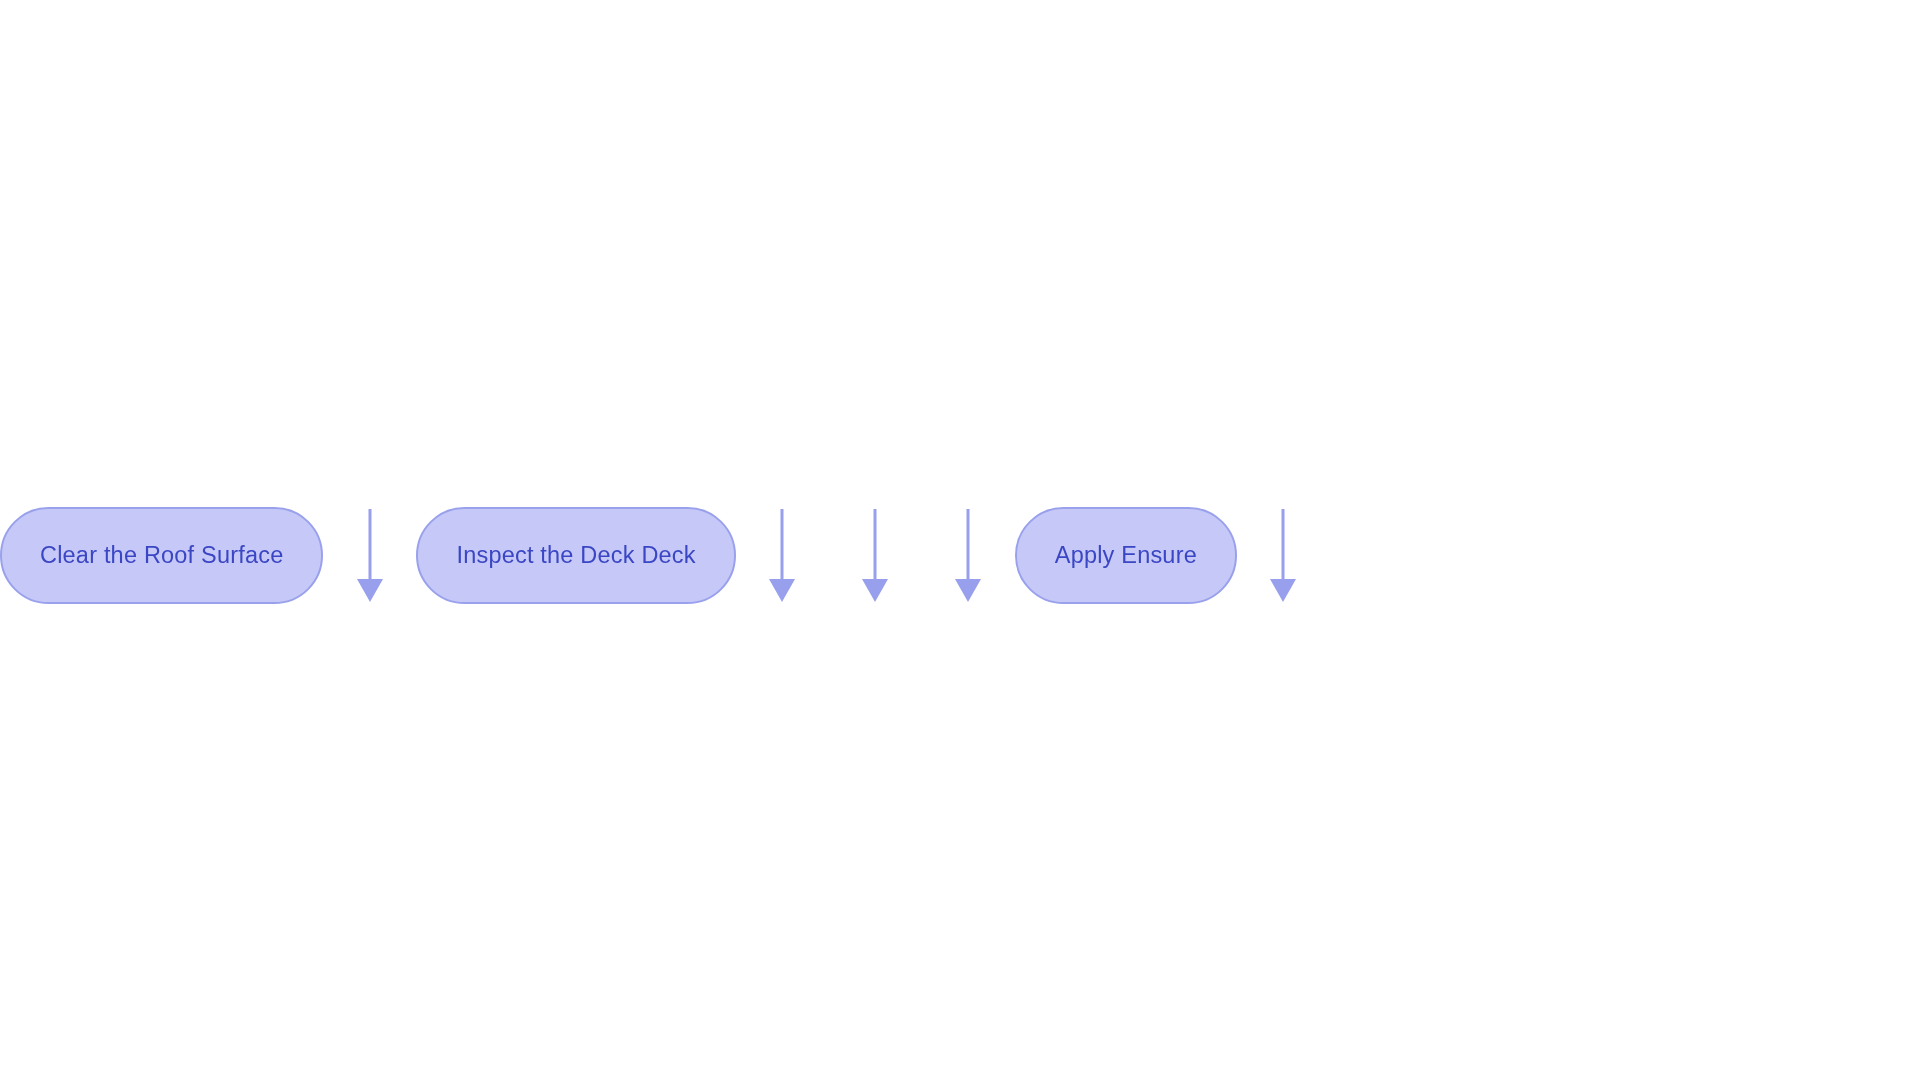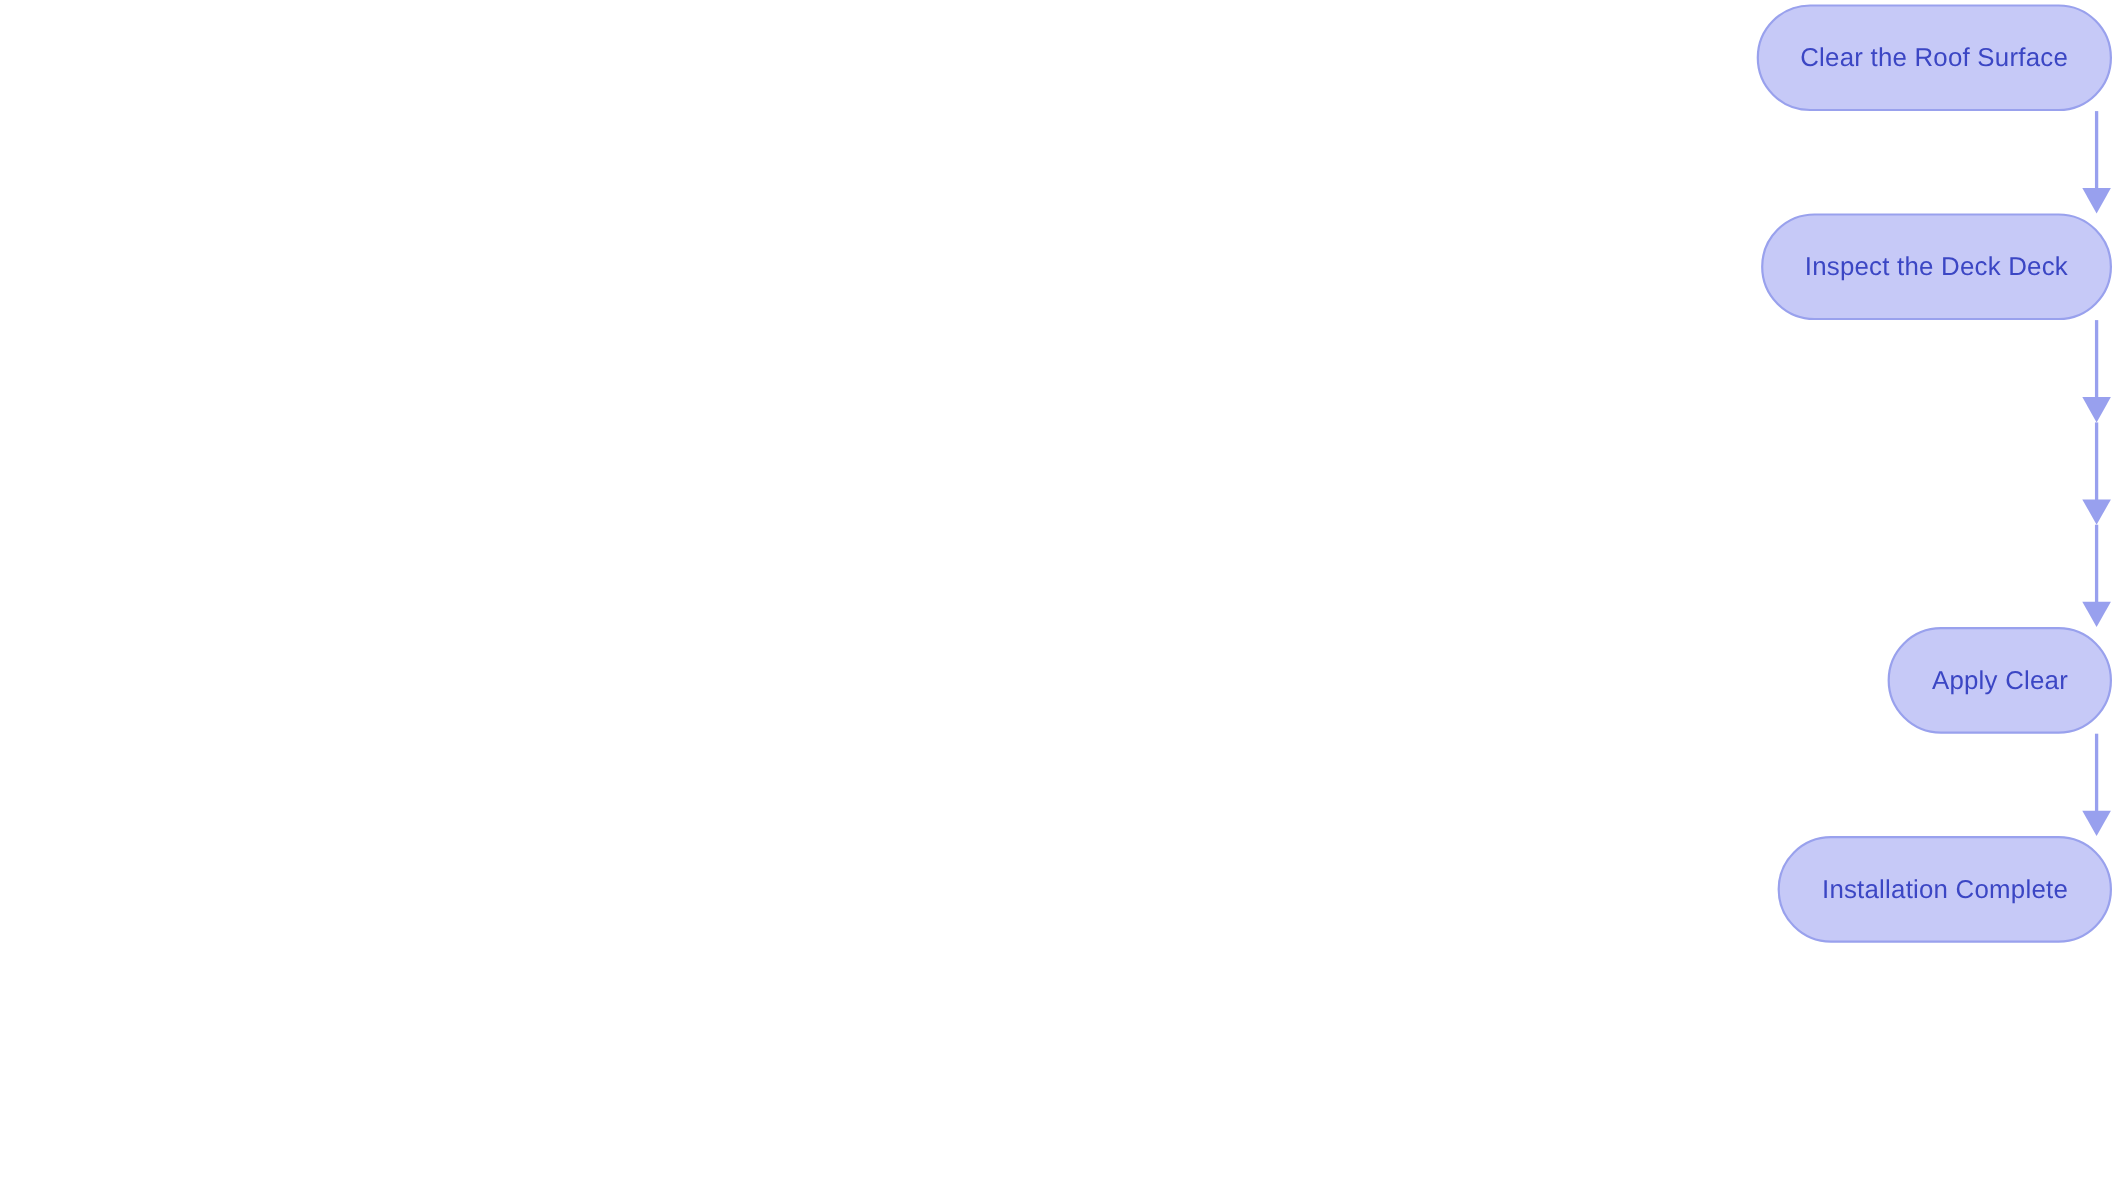--- a/index.html
+++ b/index.html
@@ -10,24 +10,23 @@
     width: 1920px;
     height: 1083px;
     background: var(--background, #ffffff);
     font-family: "Liberation Sans", sans-serif;
     overflow: hidden;
   }
   .canvas {
     width: 1920px;
     height: 1083px;
     box-sizing: border-box;
-    padding-top: 4px;
+    padding-top: 27px;
     display: flex;
-    flex-direction: column;
-    align-items: flex-end;
+    align-items: center;
   }
   .node {
     box-sizing: border-box;
     height: 97px;
     flex: 0 0 97px;
     border-radius: 50px;
     background: var(--node-fill, #c6c9f7);
     border: 2px solid var(--node-border, #99a1ed);
     color: var(--node-text, #3b46c4);
     display: flex;
@@ -94,25 +93,22 @@
     <div class="head"></div>
   </div>
 
 
   <div class="connector">
     <div class="line"></div>
     <div class="head"></div>
   </div>
 
   <div class="node">
-    <span>Apply Clear</span>
+    <span>Apply Ensure</span>
   </div>
 
   <div class="connector">
     <div class="line"></div>
     <div class="head"></div>
   </div>
 
-  <div class="node">
-    <span>Installation Complete</span>
-  </div>
 
 </div>
 
 </body></html>

